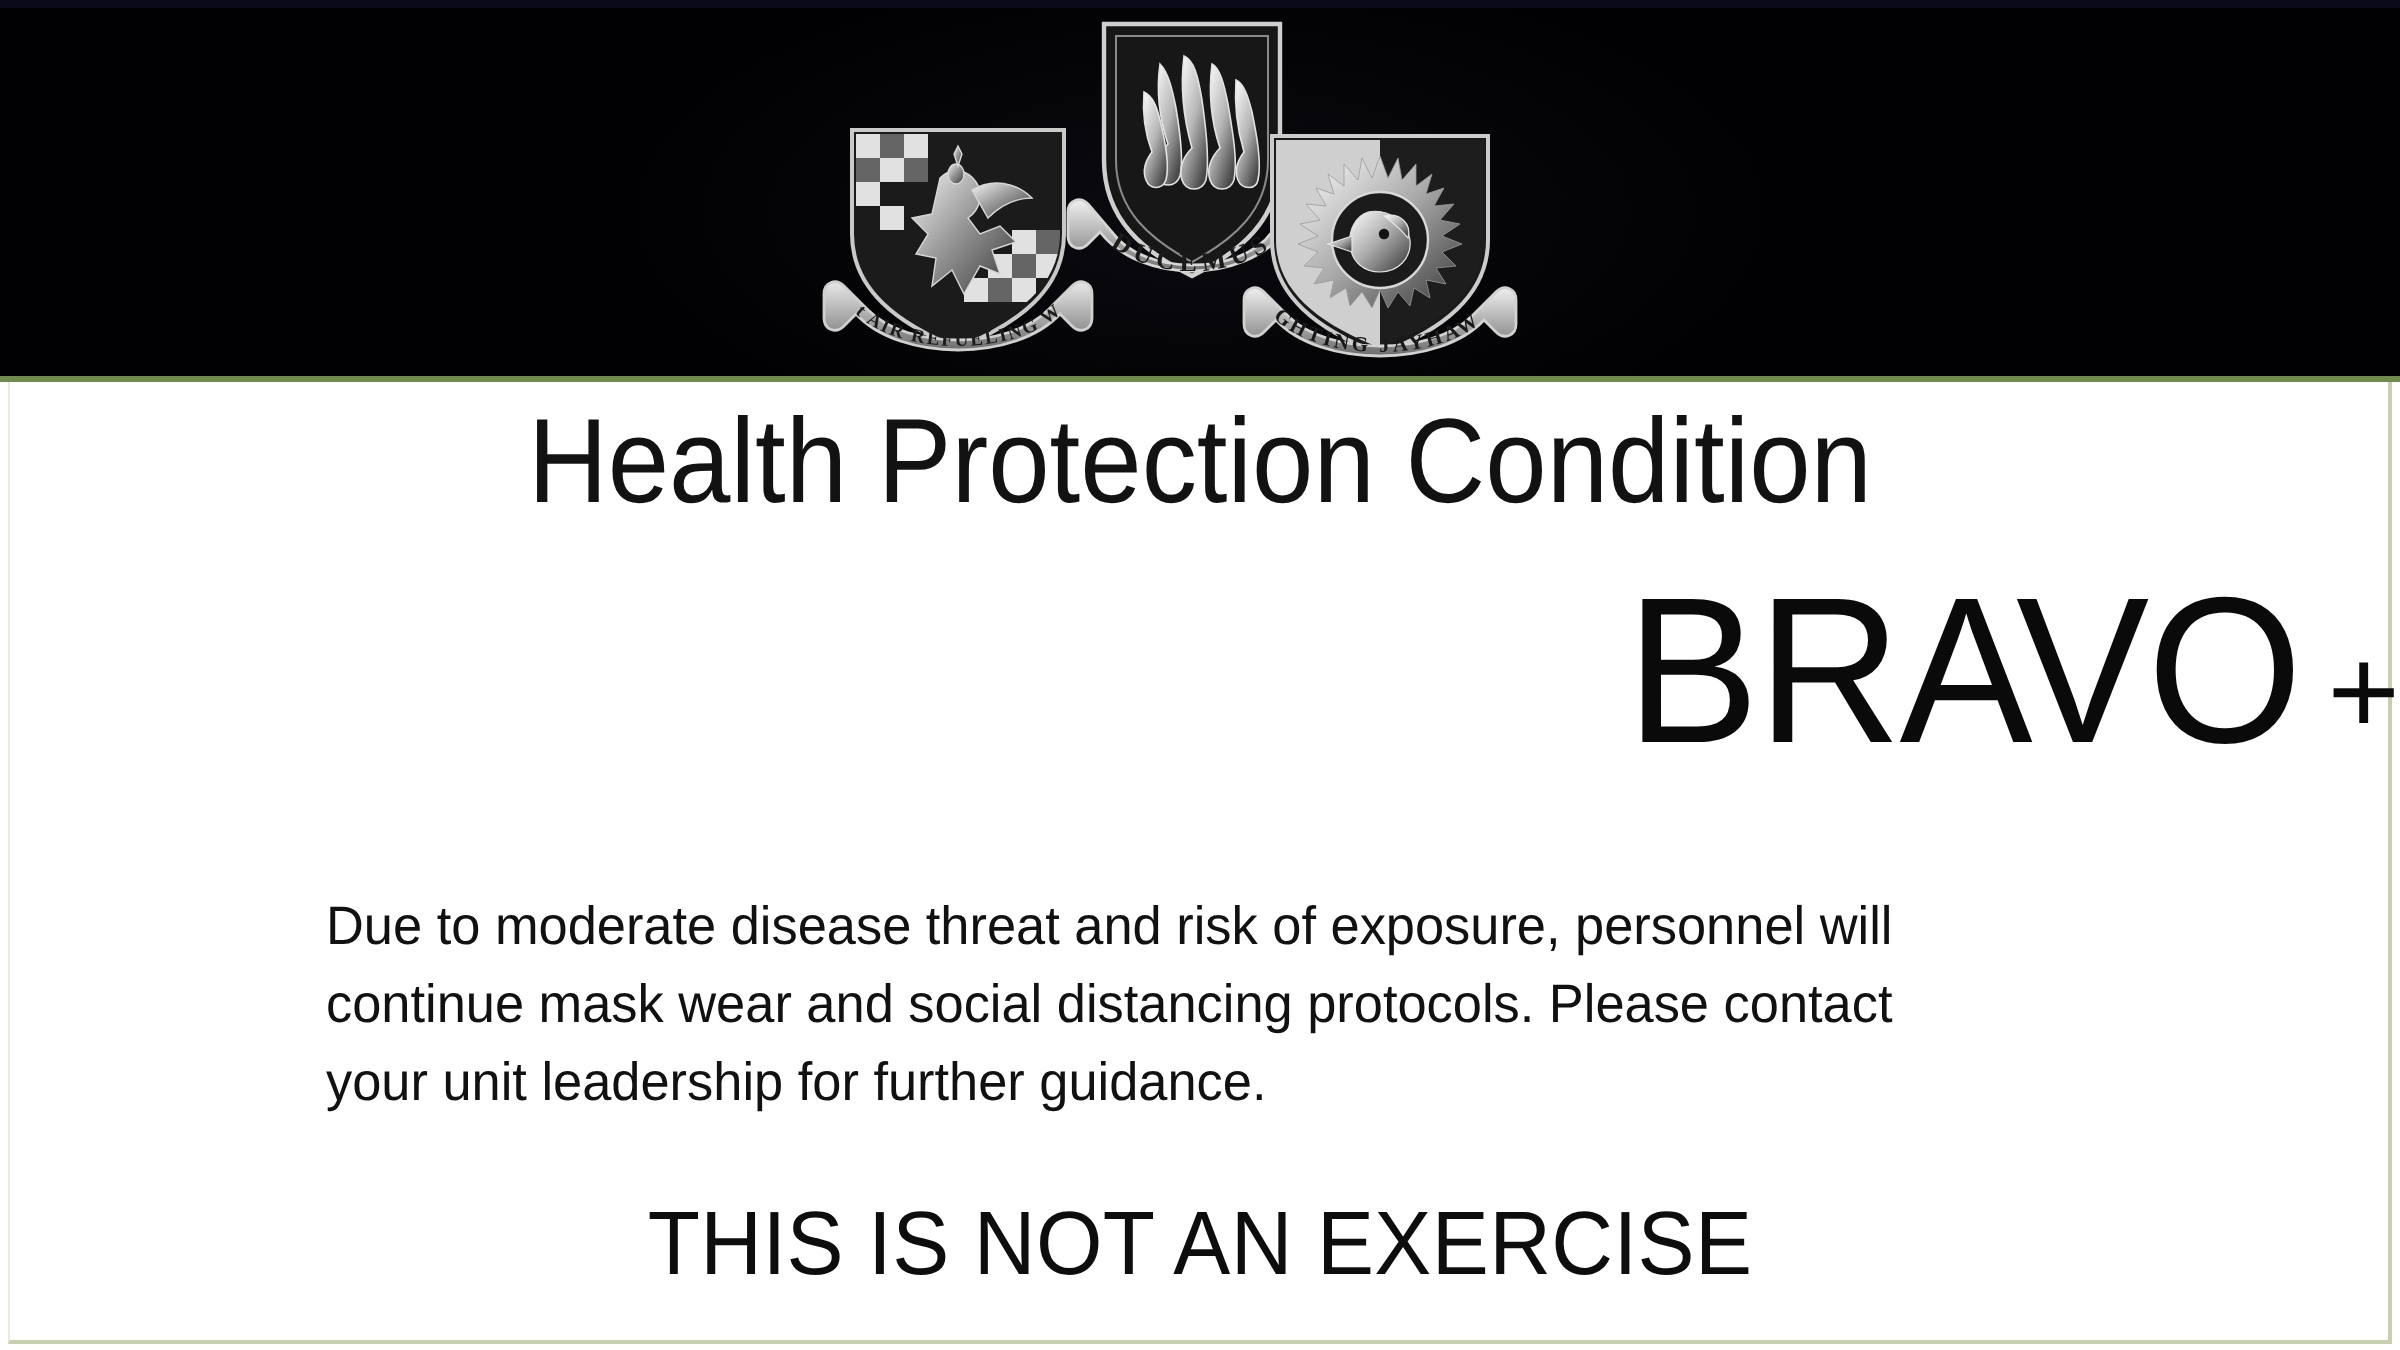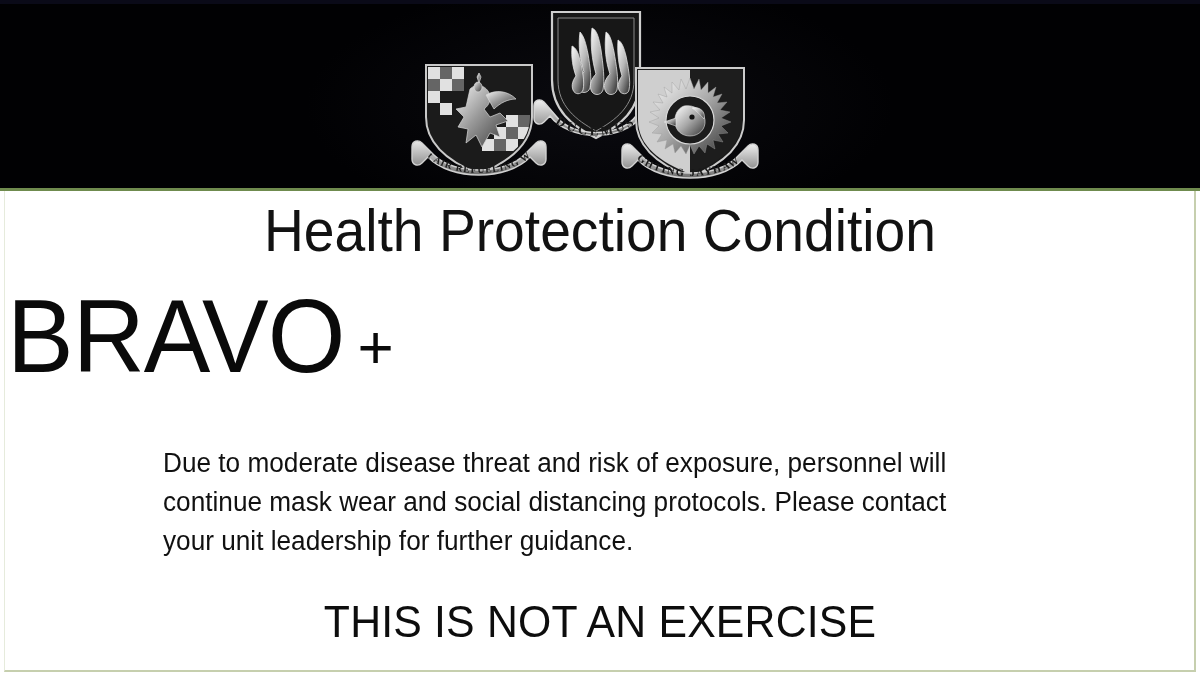--- a/index.html
+++ b/index.html
@@ -103,21 +103,21 @@
     color: #121212;
     letter-spacing: 0px;
     transform: scaleX(0.92);
   }
 
   .hpcon-level {
     position: absolute;
     top: 281px;
     left: 0;
     width: 1200px;
-    text-align: left;
+    text-align: right;
     color: #0a0a0a;
     white-space: nowrap;
   }
 
   .hpcon-level .level-word {
     font-family: "Liberation Sans Narrow", "Liberation Sans", sans-serif;
     font-size: 104px;
     line-height: 110px;
     font-weight: 400;
     letter-spacing: -1px;

